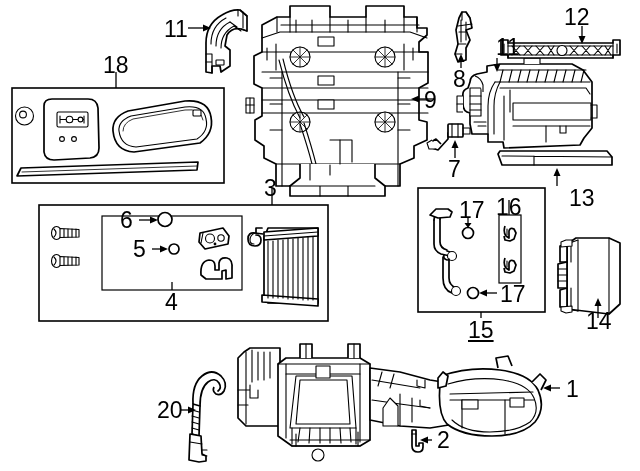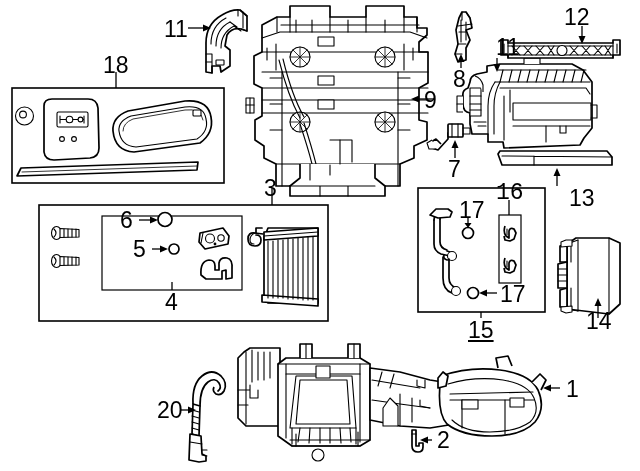--- a/index.html
+++ b/index.html
@@ -385,19 +385,19 @@
   <div class="callout" style="left:120px; top:209px;">6</div>
   <div class="callout" style="left:448px; top:158px;">7</div>
   <div class="callout" style="left:453px; top:68px;">8</div>
   <div class="callout" style="left:424px; top:89px;">9</div>
   <div class="callout" style="left:164px; top:18px;">11</div>
   <div class="callout" style="left:496px; top:36px;">11</div>
   <div class="callout" style="left:564px; top:6px;">12</div>
   <div class="callout" style="left:547px; top:187px;margin-left:22px;">13</div>
   <div class="callout" style="left:586px; top:310px;">14</div>
   <div class="callout" style="left:468px; top:319px;text-decoration:underline;">15</div>
-  <div class="callout" style="left:496px; top:182px;font-family:Liberation Mono, monospace;">16</div>
+  <div class="callout" style="left:496px; top:196px;">16</div>
   <div class="callout" style="left:459px; top:199px;">17</div>
   <div class="callout" style="left:500px; top:283px;">17</div>
   <div class="callout" style="left:157px; top:399px;">20</div>
   <div class="callout" style="left:103px; top:54px;">18</div>
 
 </div>
 
 </body></html>

